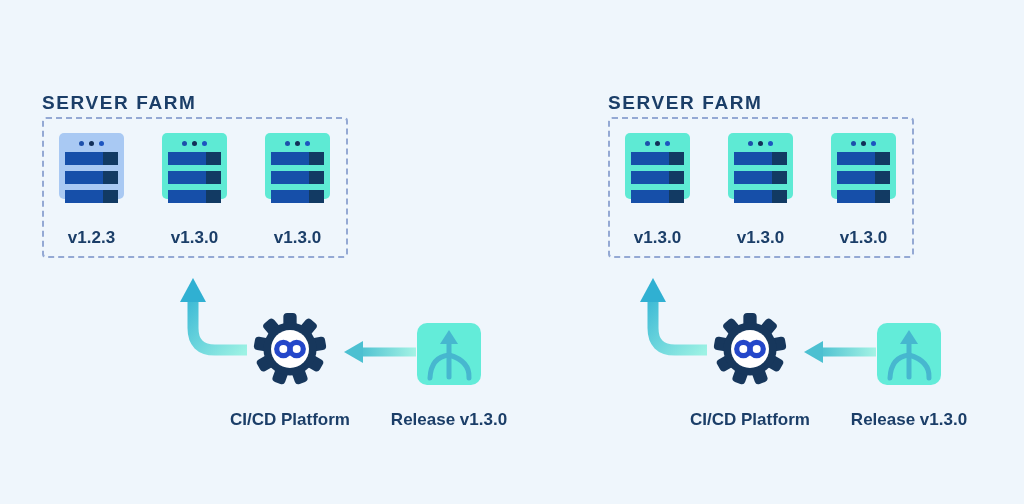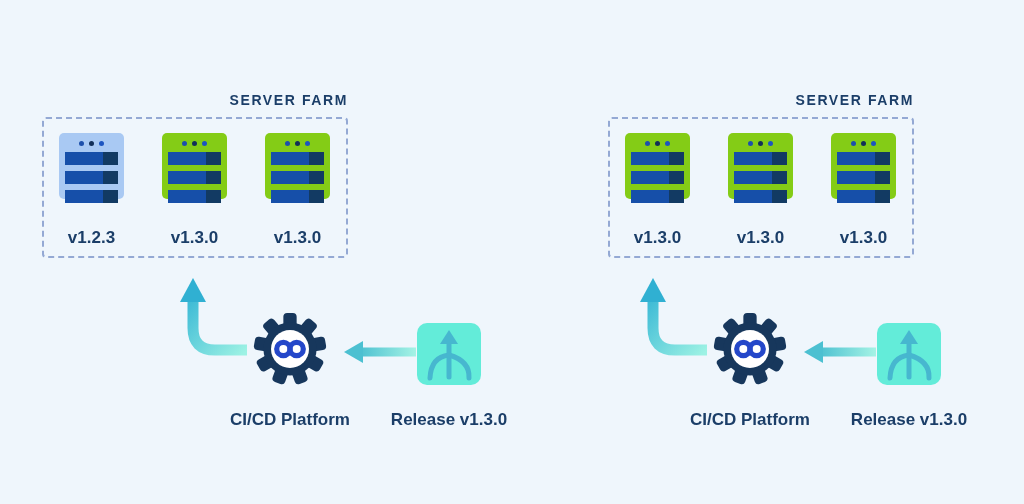--- a/index.html
+++ b/index.html
@@ -5,33 +5,33 @@
   html,body{margin:0;padding:0;background:#eff6fc;}
   .canvas{
     position:relative;width:1024px;height:504px;overflow:hidden;
     background:#eff6fc;
     font-family:"Liberation Sans",sans-serif;
     color:#1b3e68;
   }
   .panel{position:absolute;inset:0;}
   .abs{position:absolute;}
   .farm-title{
-    width:306px;text-align:right;
-    font-size:14px;font-weight:bold;letter-spacing:1.6px;
+    width:306px;text-align:left;
+    font-size:19px;font-weight:bold;letter-spacing:1.6px;
     color:#1b3e68;
   }
   .farm-box{
     width:306px;height:141px;box-sizing:border-box;
     border:2px dashed #94a9d4;border-radius:4px;
   }
   .server{
     width:65px;height:66px;border-radius:5px;
   }
   .server[data-variant="old"]{background:#a9c9f3;}
-  .server[data-variant="new"]{background:#84cc16;}
+  .server[data-variant="new"]{background:#5eead4;}
   .dots{display:flex;justify-content:center;gap:5px;margin-top:8px;}
   .dot{width:5px;height:5px;border-radius:50%;}
   .dot:nth-child(1){background:#1d50ab;}
   .dot:nth-child(2){background:#122f58;}
   .dot:nth-child(3){background:#1d55c0;}
   .bar{display:flex;height:13px;margin:6px 6px 0 6px;}
   .bar-main{flex:1;background:#164fa9;}
   .bar-end{width:15px;background:#123a63;}
   .server-label{
     position:absolute;top:95px;left:-10px;width:85px;text-align:center;

